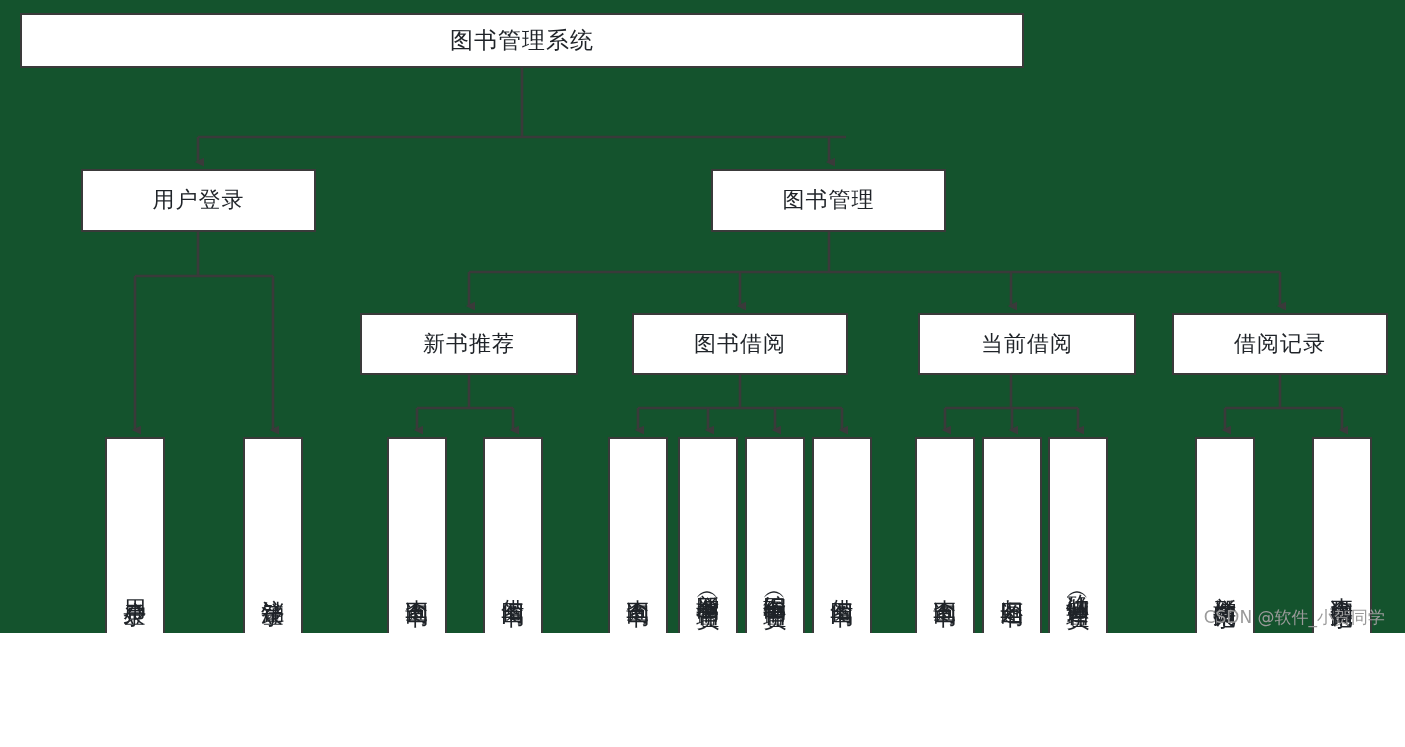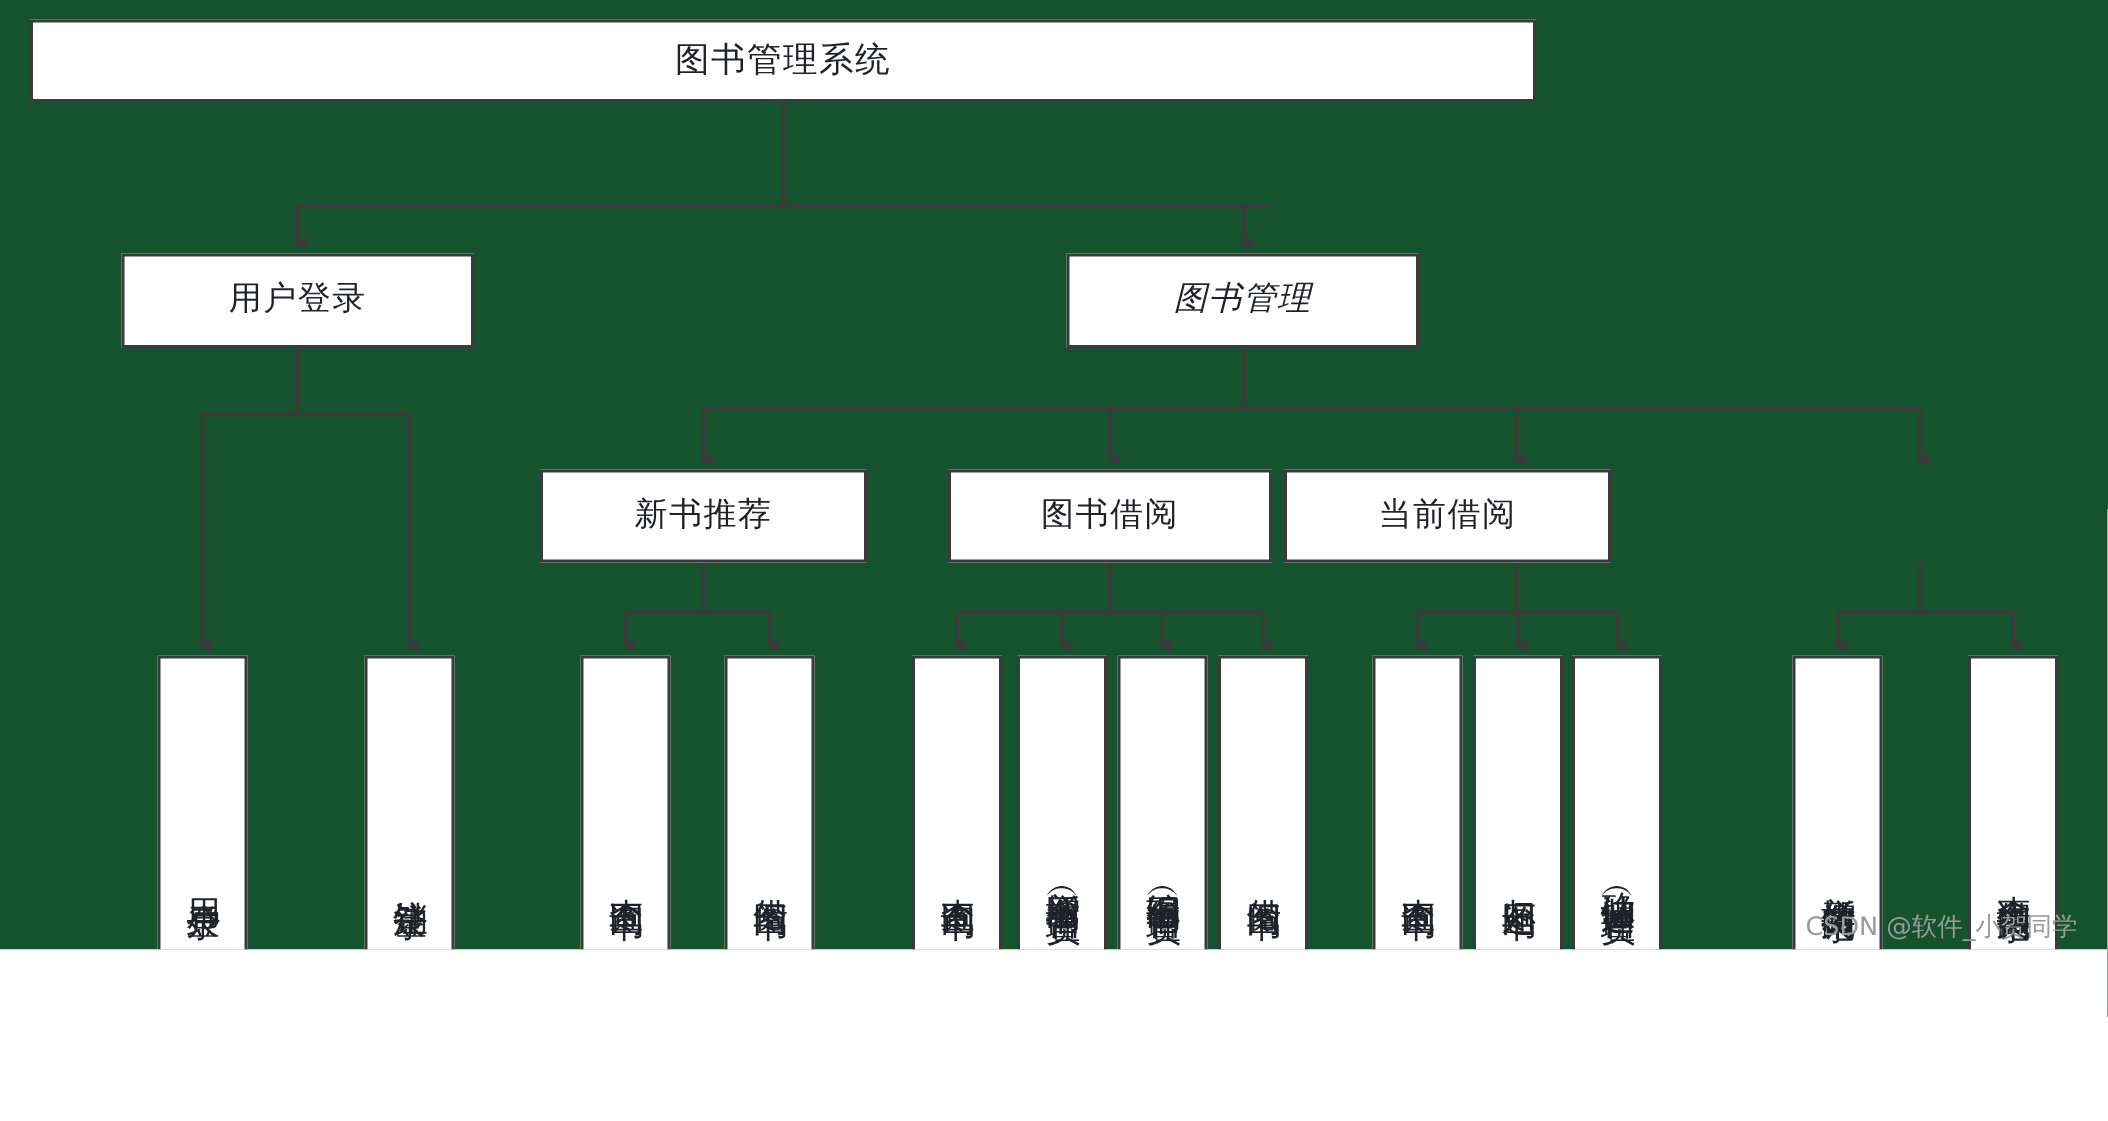--- a/index.html
+++ b/index.html
@@ -127,36 +127,39 @@
   </svg>
 
   <div class="node horizontal root" style="left:20px; top:13px; width:1004px; height:55px;">
     <span class="node-label">图书管理系统</span>
   </div>
 
   <div class="node horizontal" style="left:81px; top:169px; width:235px; height:63px;">
     <span class="node-label">用户登录</span>
   </div>
 
-  <div class="node horizontal" style="left:711px; top:169px; width:235px; height:63px;font-style:italic;">
+  <div class="node horizontal" style="left:711px; top:169px; width:235px; height:63px;">
     <span class="node-label">图书管理</span>
   </div>
 
   <div class="node horizontal" style="left:632px; top:313px; width:216px; height:62px;">
     <span class="node-label">图书借阅</span>
   </div>
 
   <div class="node horizontal" style="left:360px; top:313px; width:218px; height:62px;">
     <span class="node-label">新书推荐</span>
   </div>
 
-  <div class="node horizontal" style="left:856px; top:313px; width:218px; height:62px;justify-content:center;">
+  <div class="node horizontal" style="left:918px; top:313px; width:218px; height:62px;justify-content:center;">
     <span class="node-label">当前借阅</span>
   </div>
 
+  <div class="node horizontal" style="left:1172px; top:313px; width:216px; height:62px;">
+    <span class="node-label">借阅记录</span>
+  </div>
 
   <div class="node vertical" style="left:105px; top:437px; width:60px; height:296px;">
     <span class="node-label">用户登录</span>
   </div>
 
   <div class="node vertical" style="left:243px; top:437px; width:60px; height:296px;">
     <span class="node-label">注销登录</span>
   </div>
 
   <div class="node vertical" style="left:387px; top:437px; width:60px; height:296px;">

